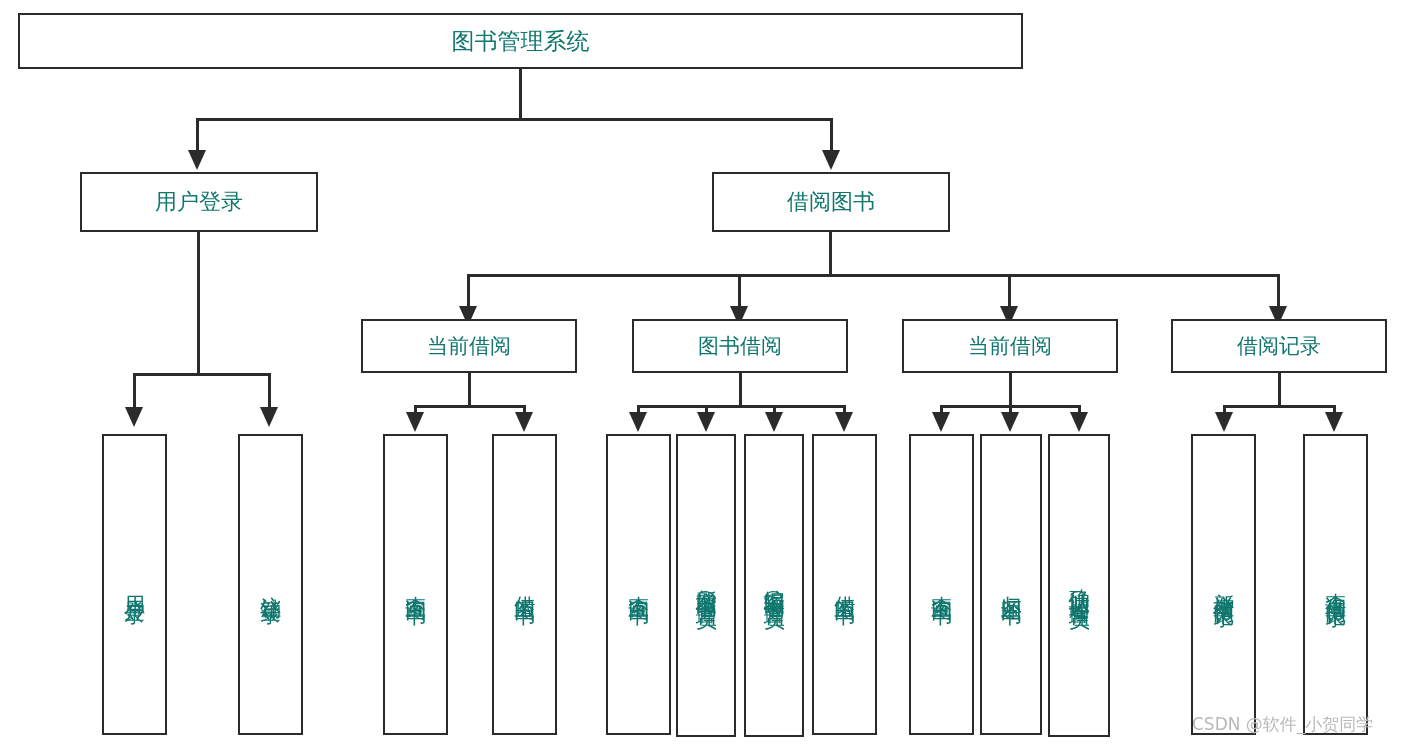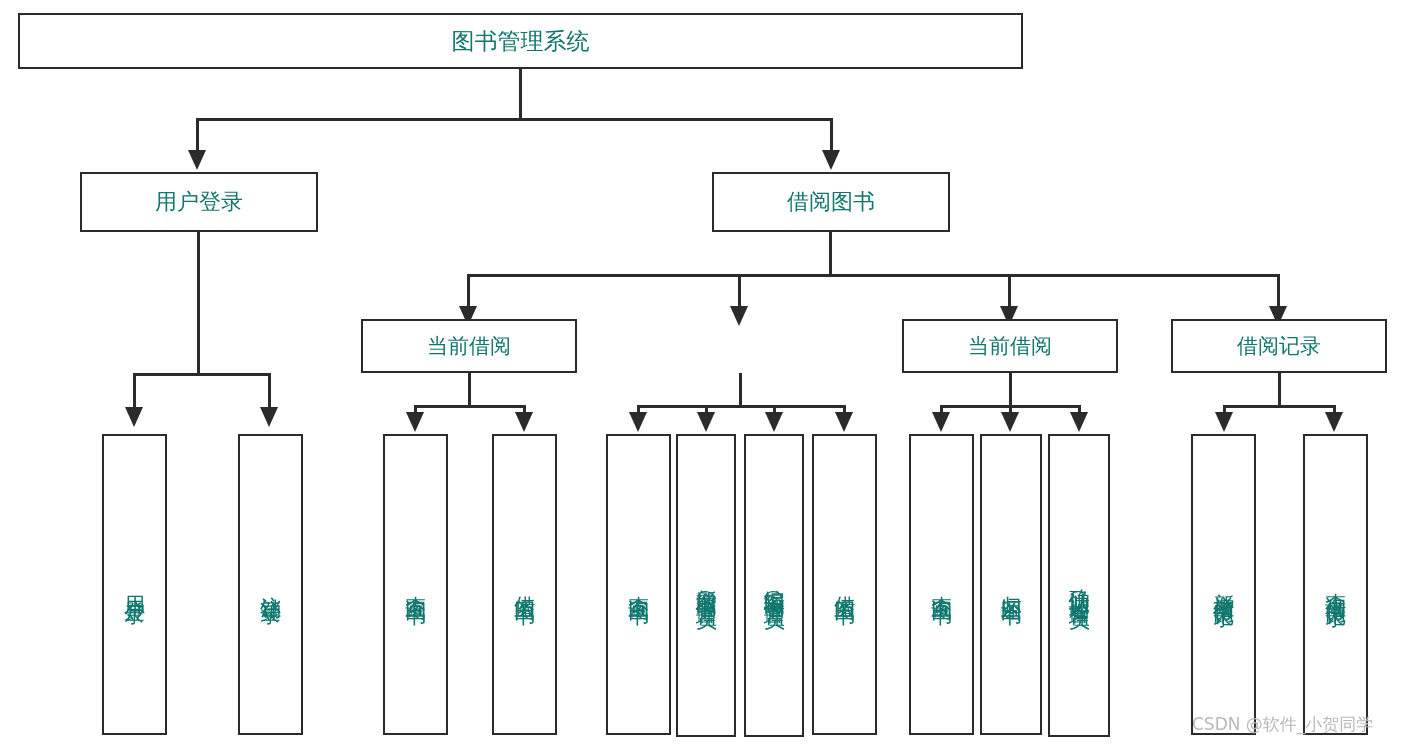--- a/index.html
+++ b/index.html
@@ -117,20 +117,23 @@
   <div class="ln-v" style="left:1008px; top:274px; width:3px; height:33px;"></div>
   <div class="ln-v" style="left:1277px; top:274px; width:3px; height:33px;"></div>
   <div class="arrow" style="left:459px; top:306px;"></div>
   <div class="arrow" style="left:730px; top:306px;"></div>
   <div class="arrow" style="left:1000px; top:306px;"></div>
   <div class="arrow" style="left:1269px; top:306px;"></div>
 
   <div class="node level3" style="left:361px; top:319px; width:216px; height:54px;">
     <span>当前借阅</span>
   </div>
+  <div class="node level3" style="left:632px; top:319px; width:216px; height:54px;">
+    <span>图书借阅</span>
+  </div>
   <div class="node level3" style="left:1171px; top:319px; width:216px; height:54px;">
     <span>借阅记录</span>
   </div>
   <div class="node level3" style="left:902px; top:319px; width:216px; height:54px;">
     <span>当前借阅</span>
   </div>
 
   <div class="ln-v" style="left:468px; top:373px; width:3px; height:33px;"></div>
   <div class="ln-h" style="left:415px; top:405px; width:110px; height:3px;"></div>
   <div class="ln-v" style="left:414px; top:405px; width:3px; height:14px;"></div>

